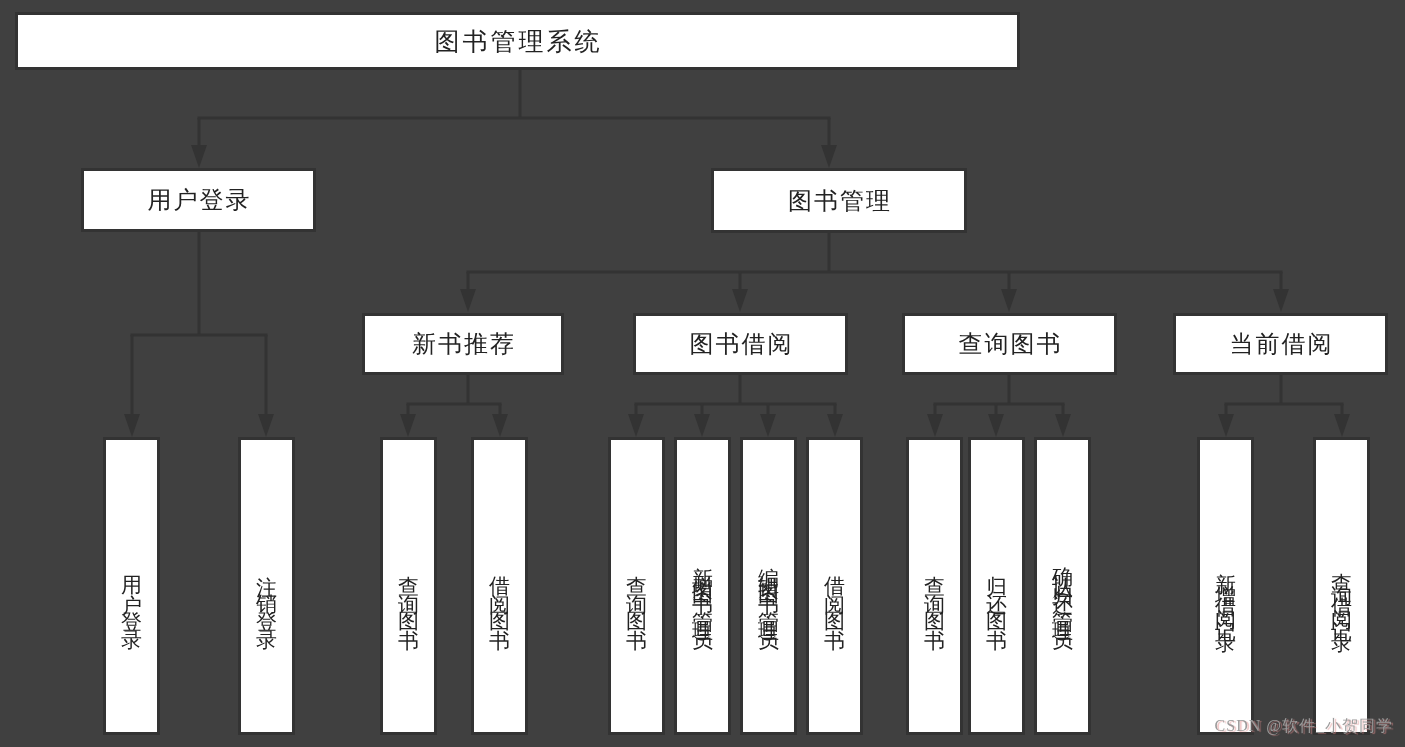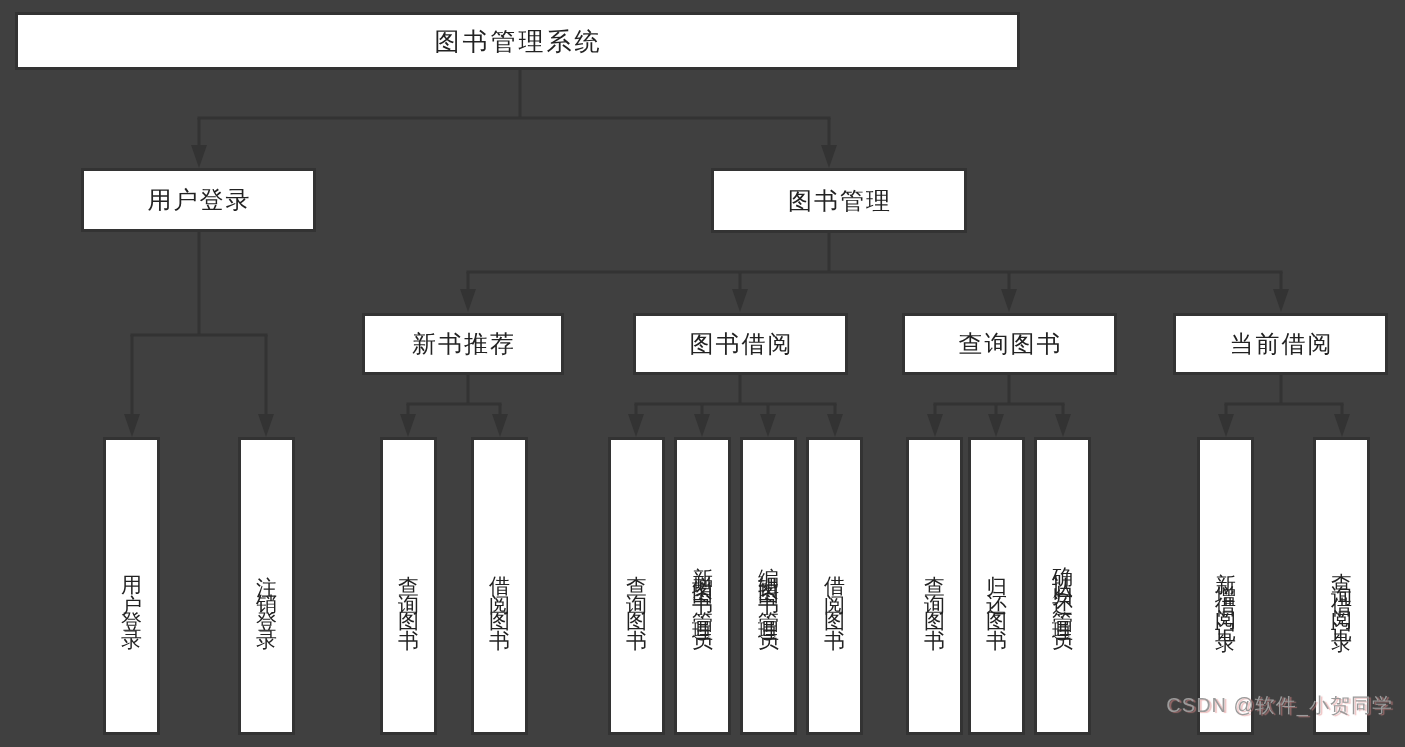--- a/index.html
+++ b/index.html
@@ -19,22 +19,22 @@
     top:437px;width:57px;height:298px;
     display:flex;align-items:center;justify-content:center;
   }
   .vlabel{
     writing-mode:vertical-rl;text-orientation:mixed;font-size:21px;white-space:nowrap;
   }
   .ls18 .vlabel{letter-spacing:18px;margin-bottom:-18px;}
   .ls12 .vlabel{letter-spacing:12px;margin-bottom:-12px;}
   .ls9  .vlabel{letter-spacing:9px;margin-bottom:-9px;}
   .watermark{
-    position:absolute;top:692px;right:12px;font-size:20px;color:#9b9b9b;
-    text-shadow:2px 1px 1px rgba(224,140,140,0.55);letter-spacing:1px;white-space:nowrap;
+    position:absolute;top:716px;right:12px;font-size:16px;color:#9b9b9b;
+    text-shadow:2px 1px 1px rgba(224,140,140,0.55);letter-spacing:1px;white-space:nowrap;font-family:Liberation Serif, serif;
   }
 </style>
 </head>
 <body>
 
 <div id="stage">
 
   <svg id="wires" width="1405" height="747" viewBox="0 0 1405 747">
     <g stroke="#333333" stroke-width="3" fill="none">
 

